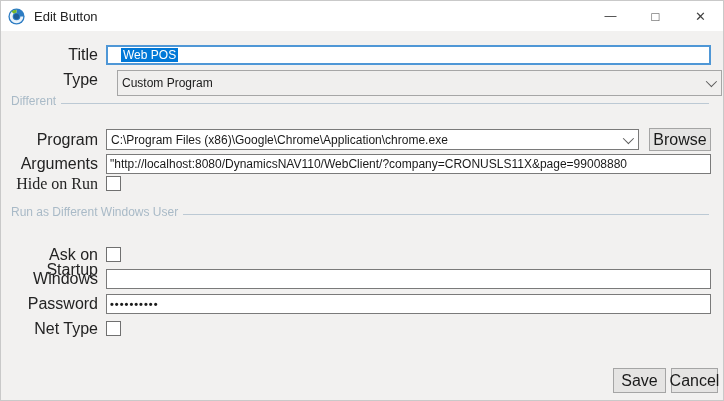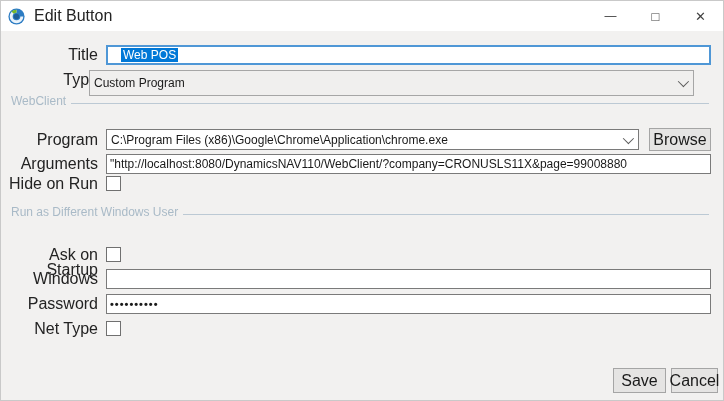--- a/index.html
+++ b/index.html
@@ -10,21 +10,21 @@
     position:relative; width:724px; height:401px;
     background:#f2f1f0; border:1px solid #c9c9c9; overflow:hidden;
   }
 
   
   .titlebar {
     position:absolute; top:0; left:0; right:0; height:30px;
     background:#ffffff; display:flex; align-items:center;
   }
   .app-icon { width:17px; height:17px; margin-left:7px; flex:0 0 auto; }
-  .titlebar-text { margin-left:9px; font-size:16px; color:#232323; }
+  .titlebar-text { margin-left:9px; font-size:13px; color:#232323; }
   .win-controls { margin-left:auto; display:flex; height:30px; }
   .win-btn {
     width:45px; height:30px; display:flex; align-items:center; justify-content:center;
     color:#3f3f3f; font-size:12px; cursor:default;
   }
   .win-btn.maxi { font-size:13px; }
   .win-btn.close { font-size:13px; }
 
   
   .bodyarea { position:absolute; top:30px; left:0; right:0; bottom:0; background:#f2f1f0; }
@@ -43,21 +43,21 @@
   
   .title-box {
     position:absolute; left:105px; top:14px; width:605px; height:20px;
     background:#fff; border:2px solid #4f97d6; display:flex; align-items:center;
     padding:0 13px;
   }
   .selected-text { background:#0078d7; color:#fff; padding:0 2px; }
 
   
   .dropdown {
-    position:absolute; left:88px; width:605px; height:20px;
+    position:absolute; left:116px; width:605px; height:20px;
     background:#f0efee; border:1px solid #a6a6a6;
     display:flex; align-items:center; padding:12px 4px;
   }
   .dropdown .dd-text { flex:1; color:#1a1a1a; }
   .chev {
     width:8px; height:8px; flex:0 0 auto; margin-right:3px;
     border-right:1.5px solid #5a5a5a; border-bottom:1.5px solid #5a5a5a;
     transform:rotate(45deg) translateY(-2px);
   }
 
@@ -119,35 +119,35 @@
       <span class="selected-text">Web POS</span>
     </div>
 
     <div class="fieldlabel" style="top:39px; line-height:20px;">Type</div>
     <div class="dropdown" style="top:39px;">
       <span class="dd-text">Custom Program</span>
       <span class="chev"></span>
     </div>
 
     <div class="section-hdr" style="top:63px;">
-      <span>WebClient</span>
+      <span>Different</span>
       <span class="rule"></span>
     </div>
 
     <div class="fieldlabel" style="top:98px; line-height:21px;">Program</div>
     <div class="combo">
       <span class="combo-text">C:\Program Files (x86)\Google\Chrome\Application\chrome.exe</span>
       <span class="chev"></span>
     </div>
     <button class="btn browse-btn">Browse</button>
 
     <div class="fieldlabel" style="top:123px; line-height:20px;">Arguments</div>
     <input class="txt" style="top: 123px;" value="&quot;http://localhost:8080/DynamicsNAV110/WebClient/?company=CRONUSLS11X&amp;page=99008880">
 
-    <div class="fieldlabel" style="top:145px; line-height:15px;">Hide on Run</div>
+    <div class="fieldlabel" style="top:145px; line-height:15px;font-family:Liberation Serif, serif;">Hide on Run</div>
     <div class="checkbox" style="top:145px;"></div>
 
     <div class="section-hdr" style="top:174px;">
       <span>Run as Different Windows User</span>
       <span class="rule"></span>
     </div>
 
     <div class="fieldlabel" style="top:216px; line-height:15px;">Ask on Startup</div>
     <div class="checkbox" style="top:216px;"></div>
 

